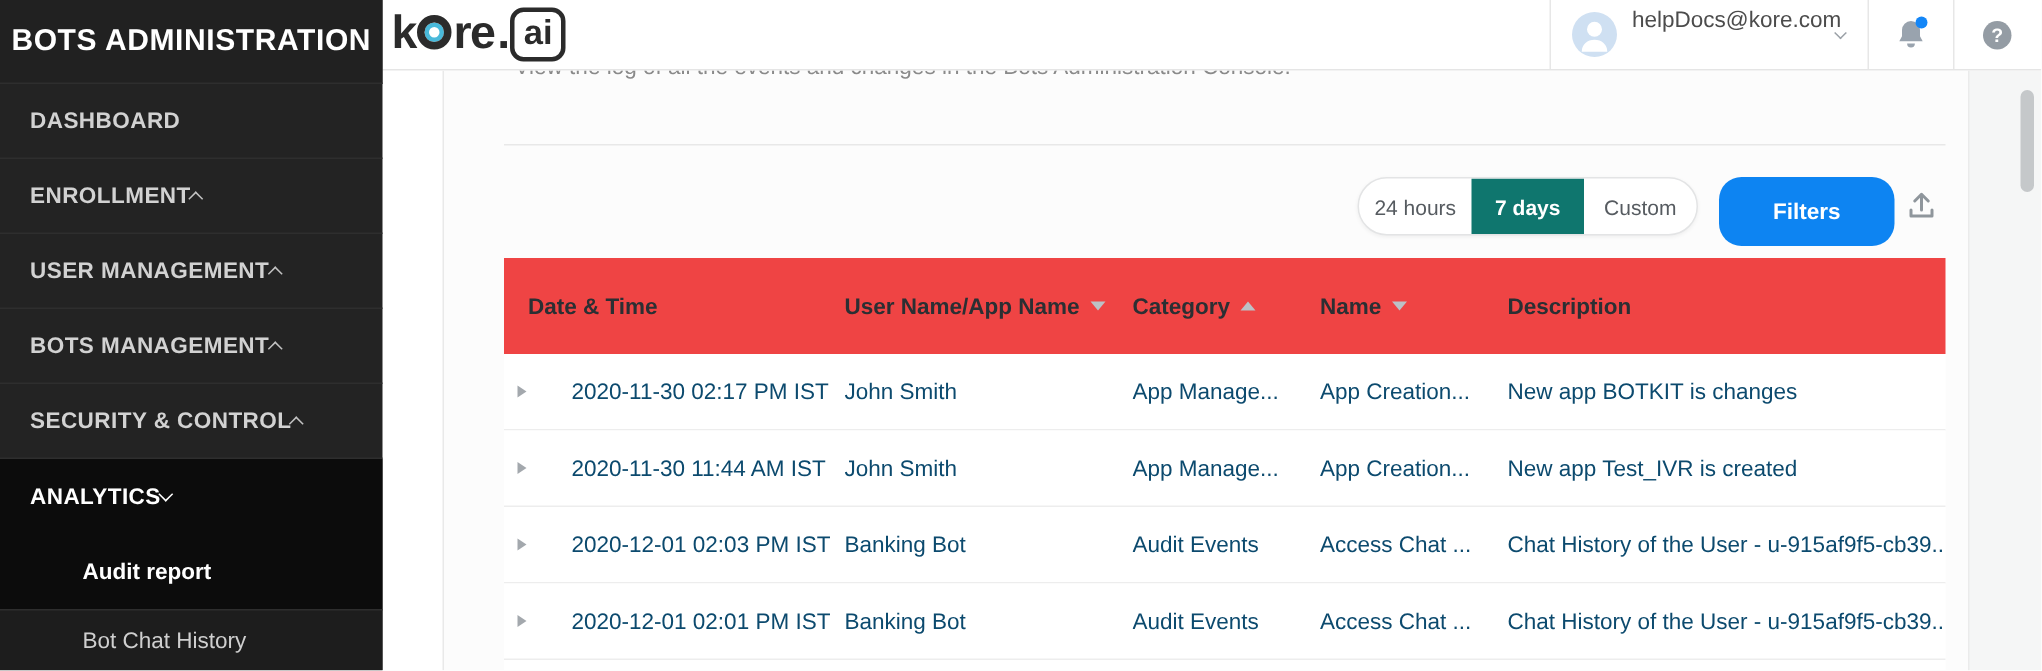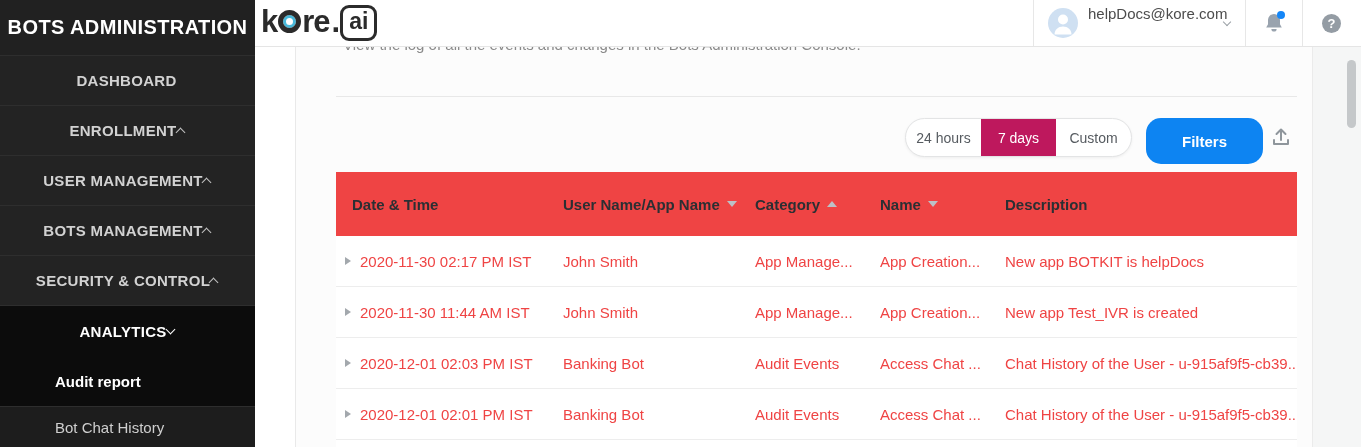--- a/index.html
+++ b/index.html
@@ -5,21 +5,21 @@
   * { margin:0; padding:0; box-sizing:border-box; }
   html,body { width:1361px; height:447px; overflow:hidden; }
   body { font-family:"Liberation Sans", sans-serif; background:#fff; }
   #app { position:relative; width:1361px; height:447px; overflow:hidden; background:#fcfcfc; }
 
   
   .sidebar { position:absolute; left:0; top:0; width:255px; height:447px; background:#232323; z-index:30; }
   .sb-header { height:56px; display:flex; align-items:center; justify-content:center;
                color:#fff; font-size:20px; font-weight:700; letter-spacing:.4px;
                border-bottom:1px solid #2e2e2e; background:#212121; }
-  .sb-item { height:50px; display:flex; align-items:center; justify-content:center;
+  .sb-item { height:50px; display:flex; align-items:center; justify-content:flex-start;
              padding:0 22px 0 20px; color:#d2d2d2; font-size:15px; font-weight:600;
              letter-spacing:.3px; border-bottom:1px solid #2e2e2e; cursor:pointer; }
   .sb-item.active { background:#0c0c0c; color:#fff; border-bottom:none; }
   .sb-sub { height:50px; display:flex; align-items:center; padding-left:55px;
             font-size:15px; cursor:pointer; }
   .sb-sub.active { background:#0c0c0c; color:#fff; font-weight:700; }
   .sb-sub.normal { background:#1d1d1d; color:#cfcfcf; border-top:1px solid #2e2e2e; height:41px; }
 
   .chev { display:inline-block; width:7px; height:7px;
           border-right:1.6px solid #c2c2c2; border-bottom:1.6px solid #c2c2c2; }
@@ -60,35 +60,35 @@
   .subtitle { position:absolute; left:343px; top:36px; font-size:15px; color:#8a8a8a; z-index:1; }
   .section-divider { position:absolute; left:336px; top:96px; width:961px; height:1px;
                      background:#e8e8e8; }
 
   
   .segmented { position:absolute; left:905px; top:118px; width:227px; height:39px;
                display:flex; background:#fff; border:1px solid #e3e4e5; border-radius:20px;
                overflow:hidden; box-shadow:0 1px 3px rgba(0,0,0,.06); }
   .seg { flex:1; display:flex; align-items:center; justify-content:center;
          font-size:14px; color:#565b60; cursor:pointer; }
-  .seg.active { background:#be185d; color:#fff; font-weight:400; }
+  .seg.active { background:#0f766e; color:#fff; font-weight:700; }
   .filters-btn { position:absolute; left:1146px; top:118px; width:117px; height:46px;
                  background:#0d84f2; border:none; border-radius:15px; color:#fff; font-size:15px;
                  font-family:"Liberation Sans", sans-serif;
                  display:flex; align-items:center; justify-content:center; cursor:pointer;font-weight:bold; }
   .export-btn { position:absolute; left:1270px; top:126px; width:22px; height:22px; cursor:pointer; }
 
   
   .audit-table { position:absolute; left:336px; top:172px; width:961px; }
   .thead { height:64px; background:#ef4444; display:flex; align-items:center; }
   .th { font-size:15px; font-weight:700; color:#2b2f33; display:flex; align-items:center;
         white-space:nowrap; overflow:hidden; cursor:pointer; }
   .tr { height:51px; background:#fff; display:flex; align-items:center;
         border-bottom:1px solid #ededed; cursor:pointer; }
-  .td { font-size:15px; color:#ef4444; white-space:nowrap; overflow:hidden; }
+  .td { font-size:15px; color:#0c4a6e; white-space:nowrap; overflow:hidden;gap:21px; }
   .c0 { width:227px; padding-left:16px; }
   .c1 { width:192px; }
   .c2 { width:125px; }
   .c3 { width:125px; }
   .c4 { width:292px; }
   .td.c0 { padding-left:9px; display:flex; align-items:center; }
   .caret { width:0; height:0; border-top:4.5px solid transparent;
            border-bottom:4.5px solid transparent; border-left:6px solid #a3a8ad;
            margin-right:9px; flex:none; cursor:pointer; }
   .tri { width:0; height:0; display:inline-block; margin-left:7px; flex:none; }
@@ -219,21 +219,21 @@
     </div>
 
     <div class="tr">
       <div class="td c0">
         <span class="caret"></span>
         <span>2020-11-30 02:17 PM IST</span>
       </div>
       <div class="td c1">John Smith</div>
       <div class="td c2">App Manage...</div>
       <div class="td c3">App Creation...</div>
-      <div class="td c4">New app BOTKIT is helpDocs</div>
+      <div class="td c4">New app BOTKIT is changes</div>
     </div>
 
     <div class="tr">
       <div class="td c0">
         <span class="caret"></span>
         <span>2020-11-30 11:44 AM IST</span>
       </div>
       <div class="td c1">John Smith</div>
       <div class="td c2">App Manage...</div>
       <div class="td c3">App Creation...</div>

